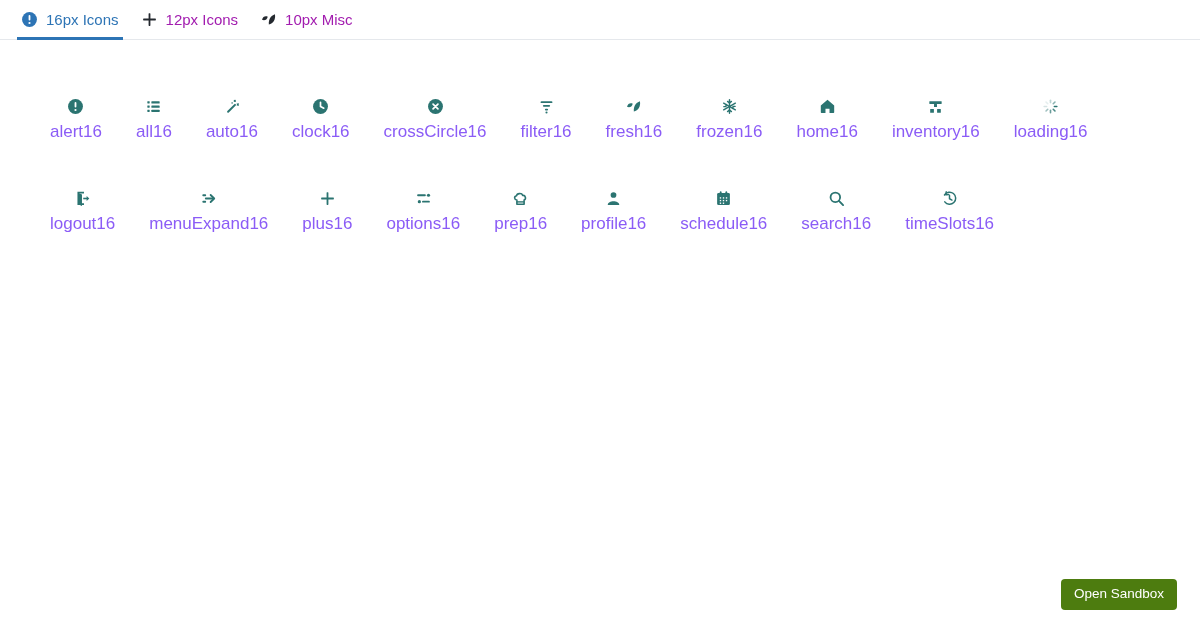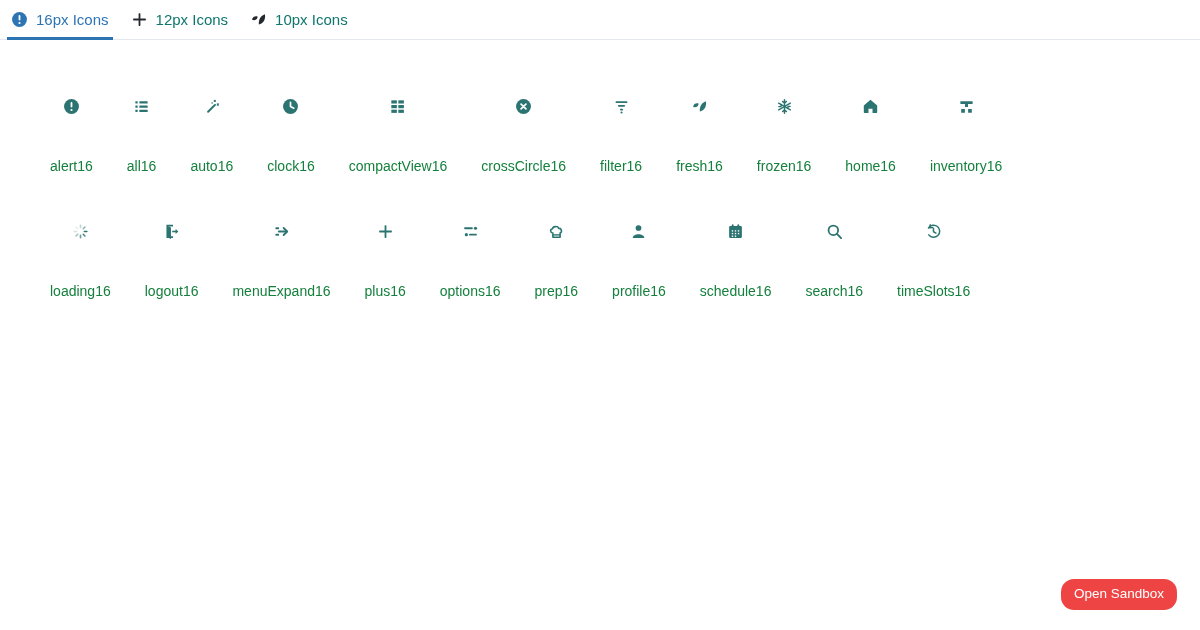--- a/index.html
+++ b/index.html
@@ -4,26 +4,26 @@
 <style>
   html,body{margin:0;padding:0;}
   body{
     width:1200px;height:630px;position:relative;overflow:hidden;
     background:#ffffff;font-family:"Liberation Sans",sans-serif;
     -webkit-font-smoothing:antialiased;
   }
   
   .tabbar{
     display:flex;align-items:stretch;height:40px;
-    border-bottom:1px solid #e5e8ec;padding-left:0;box-sizing:border-box;
+    border-bottom:1px solid #e5e8ec;padding-left:10px;box-sizing:border-box;
   }
   .tab{
     display:flex;align-items:center;gap:8px;
     margin:0 9px;padding:0 2px;cursor:pointer;position:relative;
-    font-size:15px;color:#0f766e;white-space:nowrap;
+    font-size:15px;color:#a21caf;white-space:nowrap;
   }
   .tab .ticon{width:17px;height:17px;display:inline-flex;align-items:center;justify-content:center;}
   .tab .ticon svg{width:100%;height:100%;}
   .tab.active{color:#2d74b5;}
   .tab.active::after{
     content:"";position:absolute;left:-2px;right:-2px;bottom:-1px;height:3px;
     background:#2d74b5;
   }
   .tab[data-idx="1"] .ticon{color:#24292f;}
   .tab[data-idx="2"] .ticon{color:#24292f;}
@@ -35,25 +35,25 @@
   }
   .icon-item{
     display:flex;flex-direction:column;align-items:center;
     margin:0 17px 49px;gap:8px;
   }
   .iglyph{
     width:18px;height:18px;display:inline-flex;align-items:center;justify-content:center;
     color:#2b7471;
   }
   .iglyph svg{width:17px;height:17px;}
-  .ilabel{font-size:14px;color:#15803d;line-height:1;margin-top:36px;}
+  .ilabel{font-size:17px;color:#8b5cf6;line-height:1;}
   
   .sandbox-btn{
     position:absolute;right:23px;bottom:20px;
-    background:#ef4444;color:#ffffff;border:none;border-radius:13px;
+    background:#4d7c0f;color:#ffffff;border:none;border-radius:4px;
     font-family:"Liberation Sans",sans-serif;font-size:13.5px;
     padding:8px 13px;cursor:pointer;line-height:1.1;
   }
 </style>
 </head>
 <body>
 
 <nav class="tabbar">
   <div class="tab active" data-idx="0">
     <span class="ticon" style="color: rgb(45, 116, 181);">
@@ -74,21 +74,21 @@
       </span>
     <span>12px Icons</span>
   </div>
   <div class="tab" data-idx="2">
     <span class="ticon">
         <svg xmlns="http://www.w3.org/2000/svg" viewBox="0 0 16 16" fill="currentColor">
           <path d="M7.3 5.3 C4.8 4.4 2.7 5.3 1.9 8.3 C4.4 9.3 6.6 8.2 7.3 5.3 Z"></path>
           <path d="M8.3 12.7 C7.9 8.1 10 4.4 14.1 3.1 C14.8 8.2 12.5 11.9 8.3 12.7 Z"></path>
         </svg>
       </span>
-    <span>10px Icons</span>
+    <span>10px Misc</span>
   </div>
 </nav>
 
 <main class="icon-grid">
     <div class="icon-item">
       <span class="iglyph">
         <svg xmlns="http://www.w3.org/2000/svg" viewBox="0 0 16 16" fill="currentColor">
           <circle cx="8" cy="8" r="7"></circle>
           <rect x="7.15" y="3.8" width="1.7" height="5.1" rx=".85" fill="#fff"></rect>
           <circle cx="8" cy="11.3" r="1.05" fill="#fff"></circle>
@@ -121,33 +121,20 @@
       <span class="ilabel">auto16</span>
     </div>
     <div class="icon-item">
       <span class="iglyph">
         <svg xmlns="http://www.w3.org/2000/svg" viewBox="0 0 16 16" fill="currentColor">
           <circle cx="8" cy="8" r="7"></circle>
           <path d="M8 4 V8 L11.1 9.6" fill="none" stroke="#fff" stroke-width="1.6" stroke-linecap="round" stroke-linejoin="round"></path>
         </svg>
       </span>
       <span class="ilabel">clock16</span>
-    </div>
-    <div class="icon-item">
-      <span class="iglyph">
-        <svg xmlns="http://www.w3.org/2000/svg" viewBox="0 0 16 16" fill="currentColor">
-          <rect x="2.2" y="2.2" width="5.2" height="3"></rect>
-          <rect x="8.8" y="2.2" width="5.2" height="3"></rect>
-          <rect x="2.2" y="6.6" width="5.2" height="3"></rect>
-          <rect x="8.8" y="6.6" width="5.2" height="3"></rect>
-          <rect x="2.2" y="11" width="5.2" height="3"></rect>
-          <rect x="8.8" y="11" width="5.2" height="3"></rect>
-        </svg>
-      </span>
-      <span class="ilabel">compactView16</span>
     </div>
     <div class="icon-item">
       <span class="iglyph">
         <svg xmlns="http://www.w3.org/2000/svg" viewBox="0 0 16 16" fill="currentColor">
           <circle cx="8" cy="8" r="7"></circle>
           <path d="M5.7 5.7 L10.3 10.3 M10.3 5.7 L5.7 10.3" stroke="#fff" stroke-width="1.6" stroke-linecap="round"></path>
         </svg>
       </span>
       <span class="ilabel">crossCircle16</span>
     </div>

